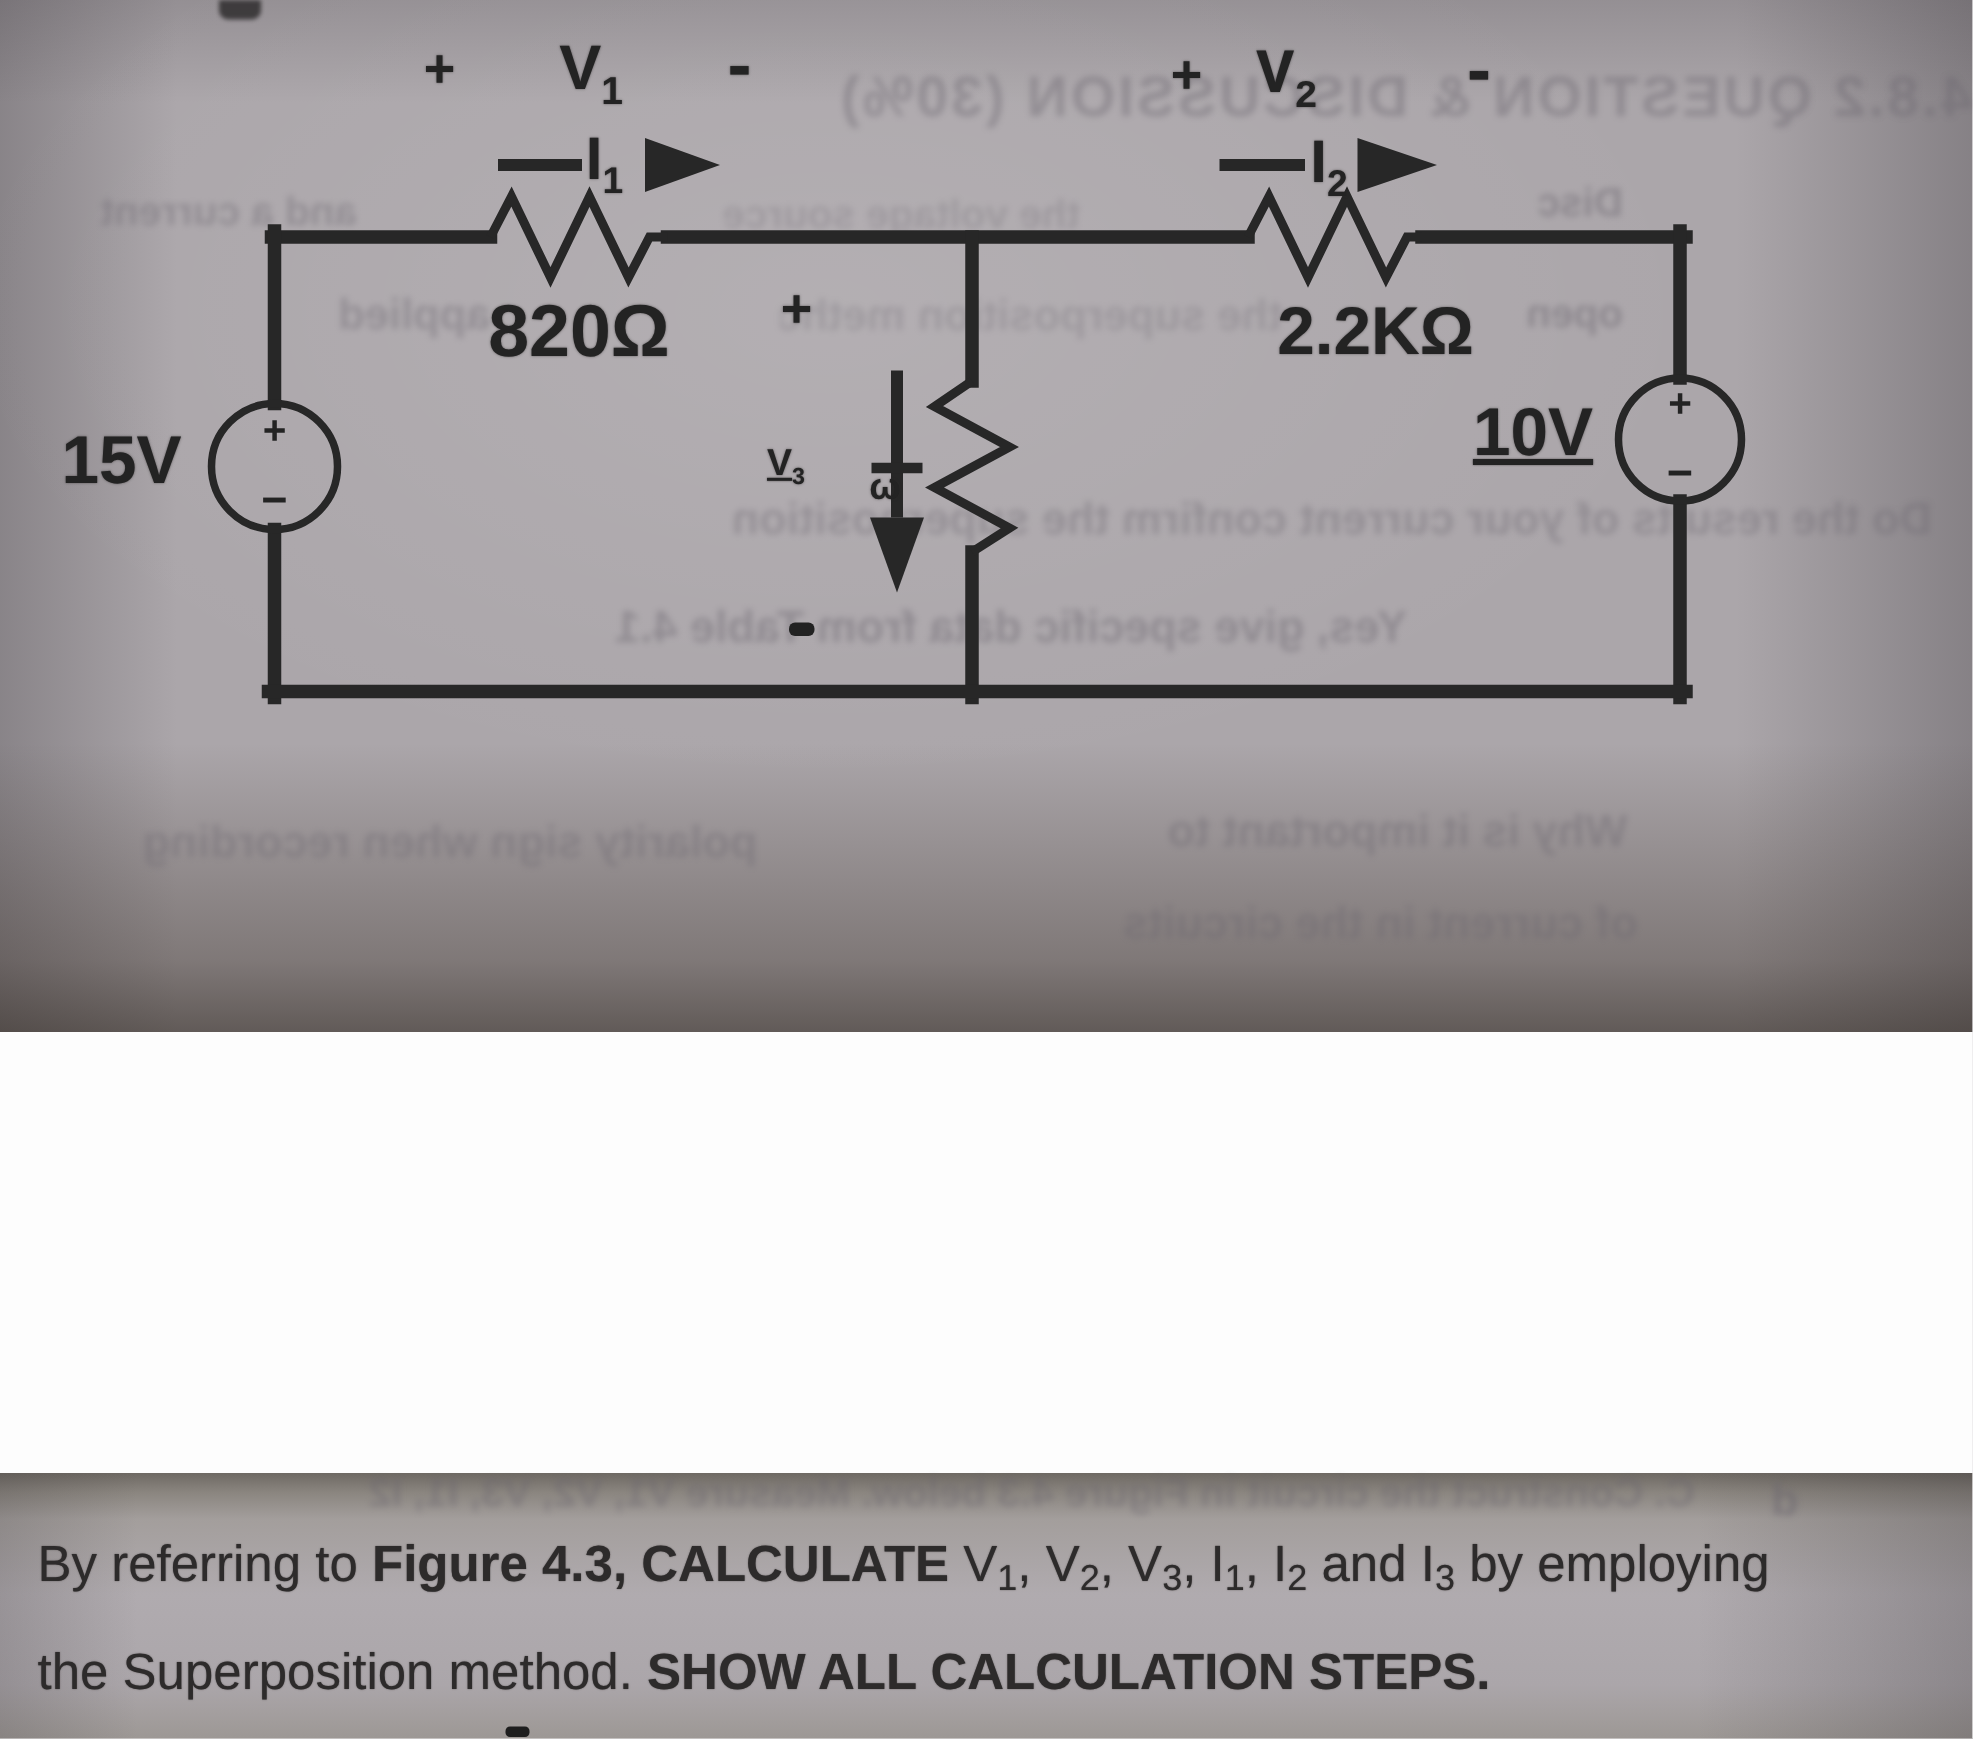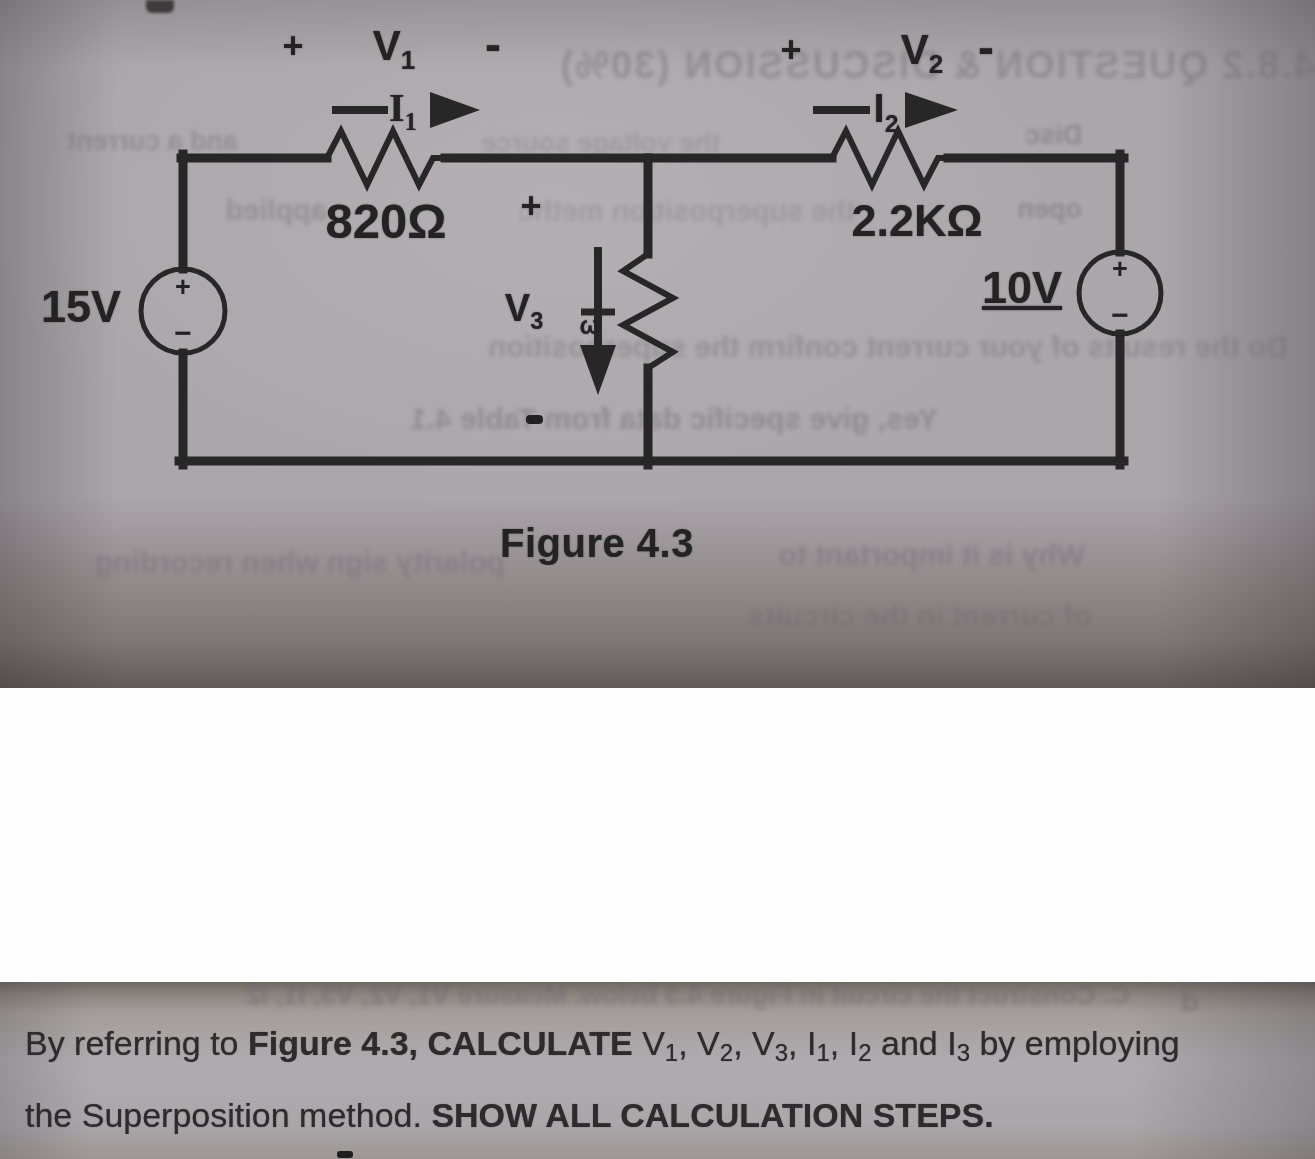--- a/index.html
+++ b/index.html
@@ -31,29 +31,29 @@
   
   #circuit-svg{left:0;top:0;width:1315px;height:688px;filter:blur(0.4px);}
 
   
   .clbl{position:absolute;font-weight:700;white-space:nowrap;color:#232323;
         text-shadow:0 0 1.6px rgba(45,42,42,0.65);transform:translate(-50%,-50%);}
   .sub{font-size:0.62em;vertical-align:-0.38em;letter-spacing:0;}
   #lbl-plus-v1{left:293px;top:46px;font-size:36px;}
   #lbl-v1{left:394px;top:49px;font-size:42px;}
   #lbl-minus-v1{left:493px;top:44px;font-size:48px;}
-  #lbl-i1{left:403px;top:110px;font-size:40px;font-family:Liberation Serif, serif;}
+  #lbl-i1{left:403px;top:110px;font-size:40px;}
   #lbl-820{left:386px;top:221px;font-size:49px;}
   #lbl-plus-v2{left:791px;top:50px;font-size:36px;}
-  #lbl-v2{left:922px;top:53px;font-size:42px;}
+  #lbl-v2{left:858px;top:53px;font-size:42px;font-family:Liberation Mono, monospace;}
   #lbl-minus-v2{left:986px;top:47px;font-size:48px;}
   #lbl-i2{left:886px;top:112px;font-size:40px;}
   #lbl-22k{left:877px;top:221px;font-size:45px;margin-left:40px;}
   #lbl-plus-v3{left:531px;top:206px;font-size:36px;}
-  #lbl-v3{left:524px;top:311px;font-size:38px;}
+  #lbl-v3{left:524px;top:311px;font-size:25px;text-decoration:underline;}
   #lbl-omega{left:590px;top:325px;font-size:25px;}
   #lbl-12k{left:680px;top:312px;font-size:45px;transform:translate(0,-50%);}
   #minus-v3{left:526px;top:415px;width:17px;height:9px;background:#222;border-radius:4px;}
   #lbl-15v{left:81px;top:307px;font-size:45px;}
   #lbl-10v{left:1022px;top:288px;font-size:45px;text-decoration:underline;}
   #caption{left:597px;top:543px;font-size:40px;letter-spacing:0.5px;}
 
   
   .bleed{position:absolute;transform:scaleX(-1);color:#6a656e;font-weight:700;
          white-space:nowrap;overflow:hidden;filter:blur(2px);}
@@ -153,21 +153,20 @@
     <div id="lbl-22k" class="clbl">2.2KΩ</div>
 
     <div id="lbl-plus-v3" class="clbl">+</div>
     <div id="lbl-v3" class="clbl"><span>V</span><span class="sub">3</span></div>
     <div id="lbl-omega" class="clbl">ω</div>
     <div id="minus-v3" class="abs"></div>
 
     <div id="lbl-15v" class="clbl">15V</div>
     <div id="lbl-10v" class="clbl">10V</div>
 
-    <div id="caption" class="clbl">Figure 4.3</div>
   </div>
 
   <div id="gap-white" class="abs"></div>
 
   <div id="paper-bottom" class="abs">
     <div id="bl12" class="bleed" style="top:-2px;">C. Construct the circuit in Figure 4.3 below. Measure V1, V2, V3, I1, I2</div>
     <div id="bl13" class="bleed" style="top:2px;">d</div>
 
     <div id="question" class="abs" style="top:30px;">
       <p class="qline"><span>By referring to </span><span class="bold">Figure 4.3, CALCULATE </span><span>V</span><span class="qsub">1</span><span>, </span><span>V</span><span class="qsub">2</span><span>, </span><span>V</span><span class="qsub">3</span><span>, </span><span>I</span><span class="qsub">1</span><span>, </span><span>I</span><span class="qsub">2</span><span> and </span><span>I</span><span class="qsub">3</span><span> by employing</span></p>

